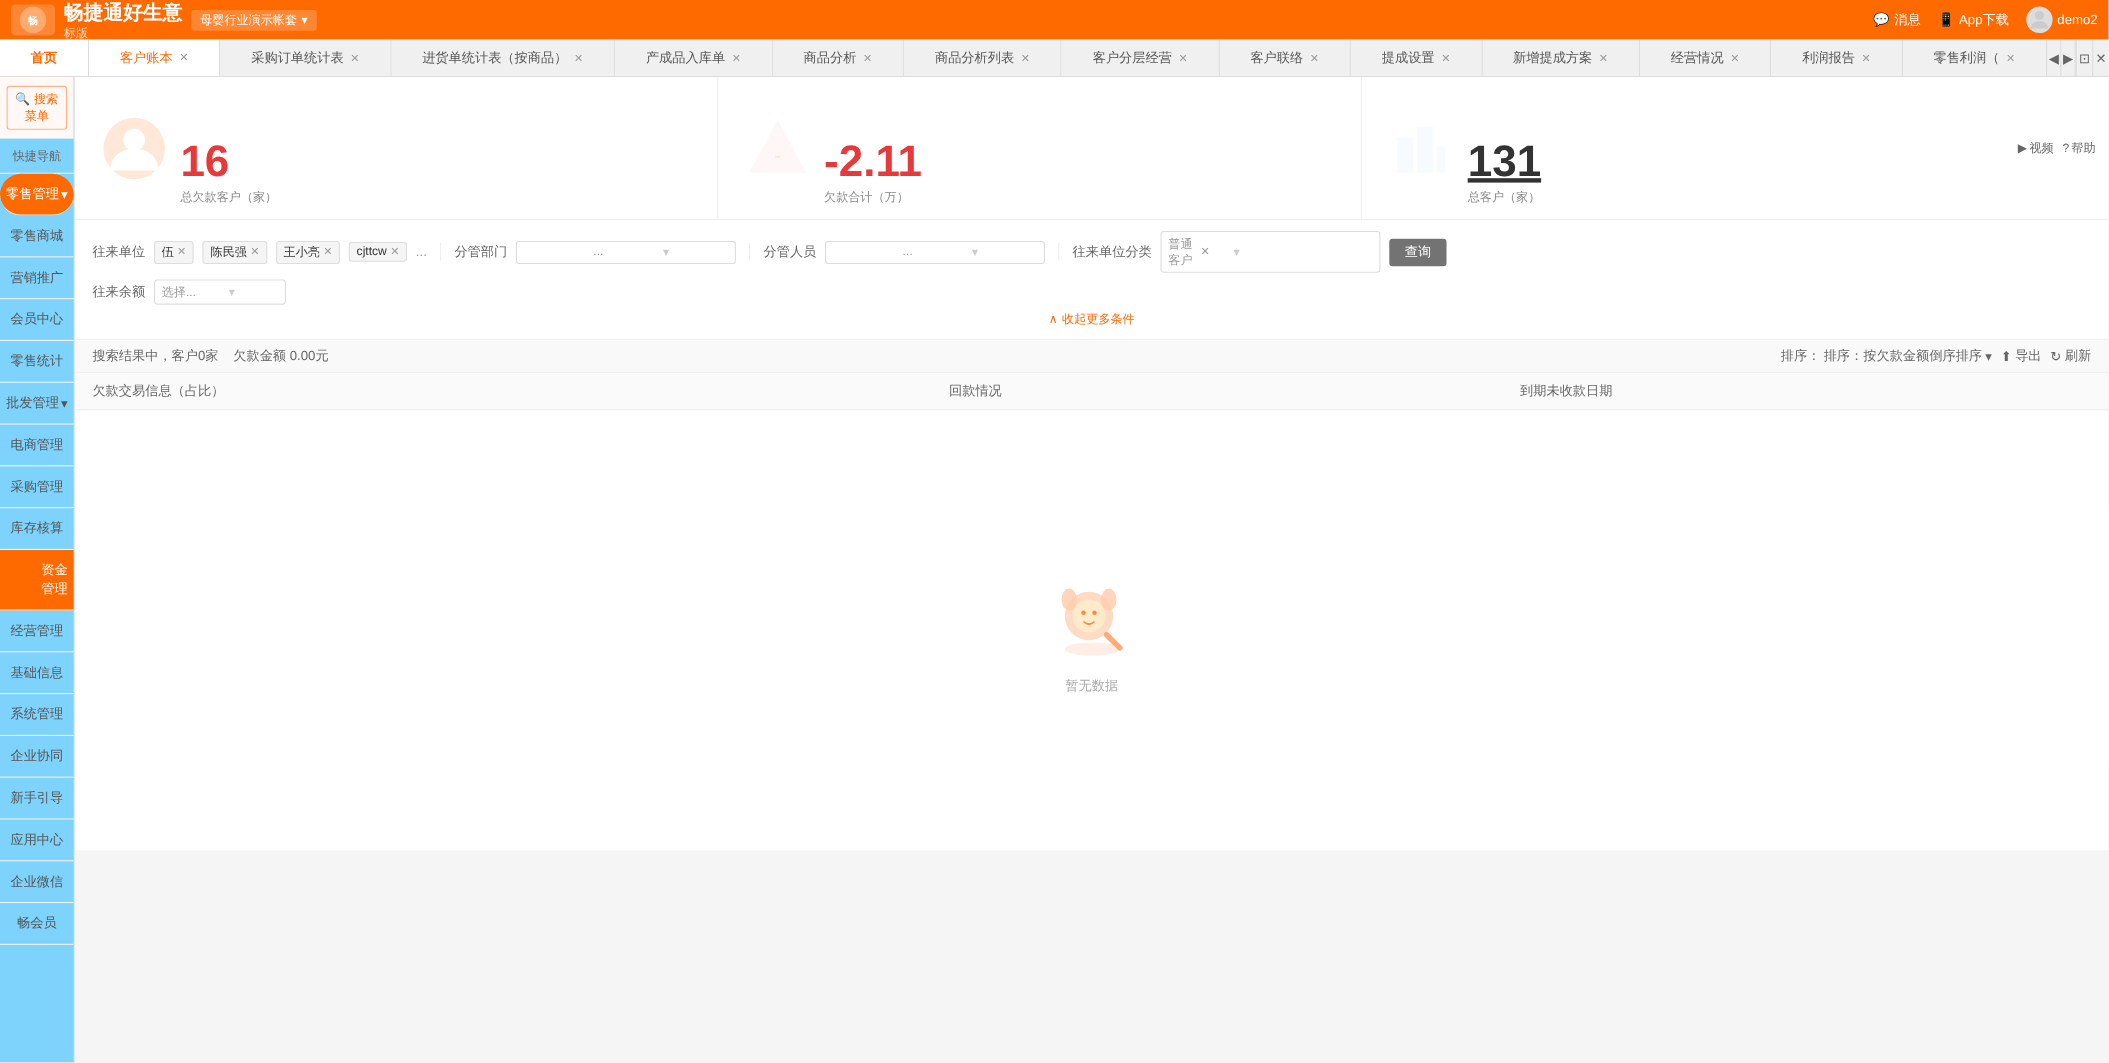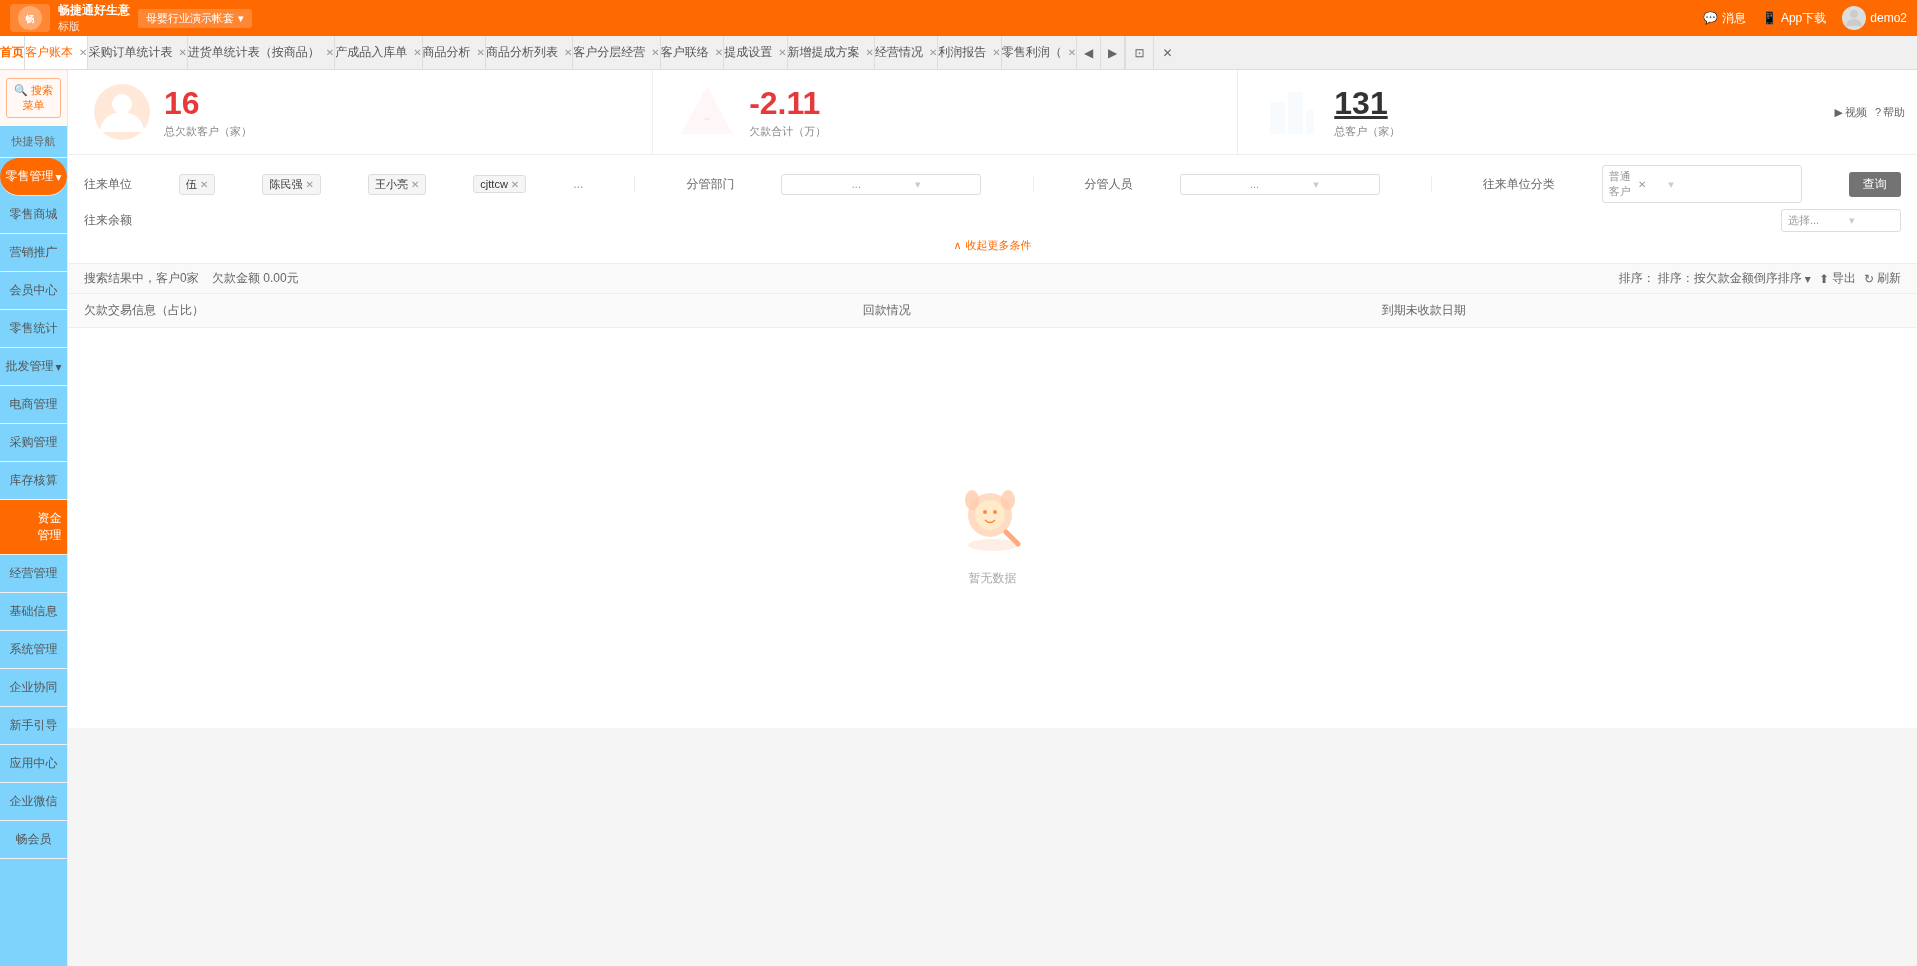--- a/index.html
+++ b/index.html
@@ -9,38 +9,38 @@
     .topbar {
       height: 36px;
       background: #ff6a00;
       display: flex;
       align-items: center;
       justify-content: space-between;
       padding: 0 10px;
     }
     .topbar-left { display: flex; align-items: center; gap: 8px; }
     .topbar-logo { width: 40px; height: 28px; background: rgba(255,255,255,0.2); border-radius: 4px; display: flex; align-items: center; justify-content: center; color: white; font-size: 10px; }
-    .topbar-title { color: white; font-size: 12px; font-weight: bold; }
+    .topbar-title { color: white; font-size: 18px; font-weight: bold; }
     .topbar-subtitle { color: rgba(255,255,255,0.8); font-size: 11px; }
     .topbar-dropdown { background: rgba(255,255,255,0.2); color: white; border: none; border-radius: 3px; padding: 2px 8px; font-size: 11px; cursor: pointer; display: flex; align-items: center; gap: 4px; }
     .topbar-right { display: flex; align-items: center; gap: 16px; color: white; font-size: 12px; }
     .topbar-right-item { display: flex; align-items: center; gap: 4px; cursor: pointer; }
     .avatar { width: 24px; height: 24px; border-radius: 50%; background: #ddd; overflow: hidden; display: flex; align-items: center; justify-content: center; }
 
     
     .nav-tabs {
       height: 34px;
       background: #f0f0f0;
       display: flex;
       align-items: stretch;
       border-bottom: 1px solid #ddd;
       overflow: hidden;
     }
     .nav-tab {
-      padding: 0 0;
+      padding: 0 28px;
       display: flex;
       align-items: center;
       gap: 4px;
       cursor: pointer;
       font-size: 12px;
       color: #555;
       white-space: nowrap;
       border-right: 1px solid #ddd;
       background: #f0f0f0;
     }
@@ -84,34 +84,34 @@
       position: relative;
     }
     .stat-block-icon {
       width: 60px;
       height: 60px;
       margin-right: 12px;
       opacity: 0.15;
       display: flex; align-items: center; justify-content: center;
     }
     .stat-block-content { flex: 1; }
-    .stat-number { font-size: 32px; font-weight: bold; }
+    .stat-number { font-size: 40px; font-weight: bold; margin-top: 43px; }
     .stat-number.red { color: #e8393a; }
     .stat-number.dark { color: #333; font-weight: 900; }
     .stat-label { font-size: 11px; color: #888; margin-top: 2px; }
     .stats-header-actions { display: flex; align-items: center; padding: 8px 12px; gap: 8px; }
     .stats-action-btn { font-size: 11px; color: #666; cursor: pointer; display: flex; align-items: center; gap: 2px; }
 
     
     .filter-area {
       background: white;
       padding: 10px 16px;
       border-bottom: 1px solid #eee;
     }
-    .filter-row { display: flex; align-items: center; gap: 8px; margin-bottom: 6px; flex-wrap: wrap; justify-content: space-between; }
+    .filter-row { display: flex; align-items: center; gap: 8px; margin-bottom: 6px; flex-wrap: wrap; }
     .filter-label { font-size: 12px; color: #666; white-space: nowrap; }
     .filter-tag { display: inline-flex; align-items: center; gap: 3px; background: #f5f5f5; border: 1px solid #ddd; border-radius: 3px; padding: 2px 6px; font-size: 11px; color: #333; }
     .filter-tag .remove { color: #999; cursor: pointer; font-size: 10px; }
     .filter-more { color: #999; cursor: pointer; font-size: 12px; }
     .filter-dropdown { display: flex; align-items: center; min-width: 140px; border: 1px solid #ddd; border-radius: 3px; padding: 3px 6px; background: white; cursor: pointer; gap: 4px; }
     .filter-dropdown-wide { min-width: 200px; }
     .filter-dropdown span { flex: 1; color: #999; font-size: 11px; }
     .filter-separator { width: 1px; height: 16px; background: #eee; margin: 0 4px; }
     .collapse-btn { display: flex; align-items: center; gap: 4px; color: #ff6a00; font-size: 11px; cursor: pointer; margin: 0 auto; width: fit-content; }
 

